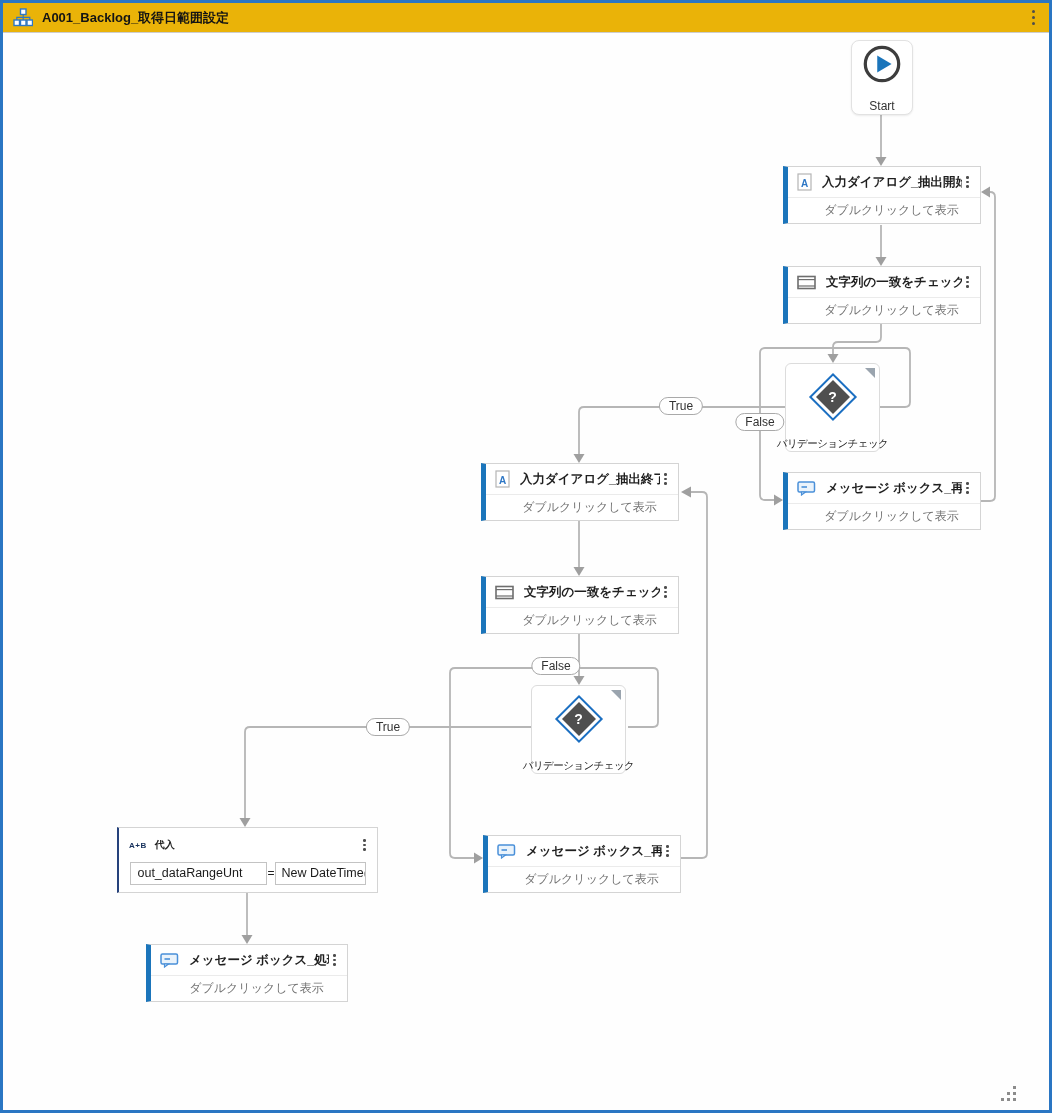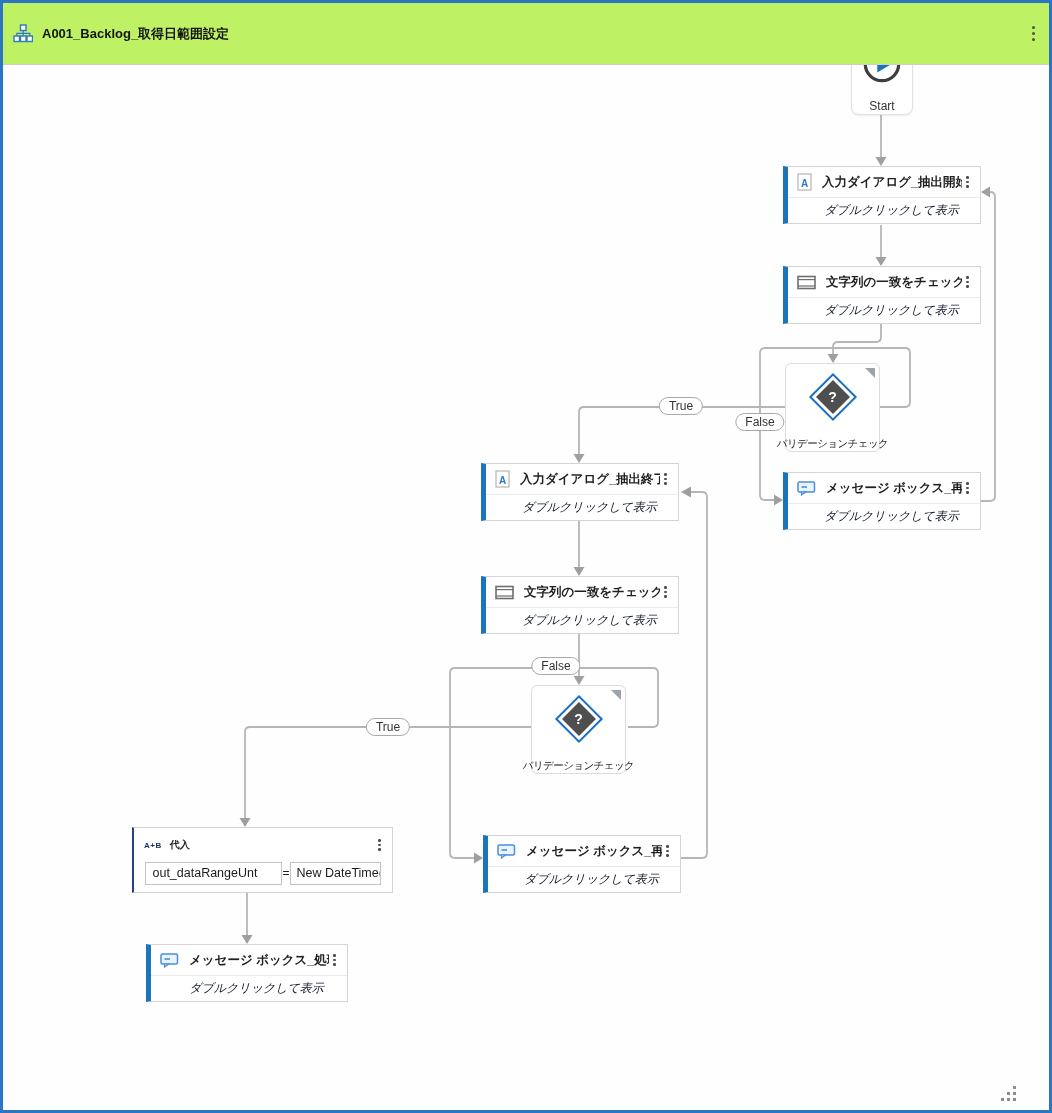--- a/index.html
+++ b/index.html
@@ -4,22 +4,22 @@
 <style>
   html,body{margin:0;padding:0;background:#f3f3f3;}
   .page{
     position:relative;width:1052px;height:1113px;background:#fefefe;overflow:hidden;
     font-family:"Liberation Sans","DejaVu Sans",sans-serif;
   }
   .page-border{position:absolute;inset:0;border:3px solid #2a76c3;z-index:60;pointer-events:none;}
 
   
   .titlebar{
-    position:absolute;left:3px;top:3px;right:3px;height:29px;background:#bef264;
-    border-bottom:1px solid #cdcdcd;display:flex;align-items:center;padding:16px 10px;z-index:40;
+    position:absolute;left:3px;top:3px;right:3px;height:29px;background:#eab308;
+    border-bottom:1px solid #cdcdcd;display:flex;align-items:center;padding:0 10px;z-index:40;
   }
   .titlebar .tb-title{font-size:13px;font-weight:bold;color:#141414;margin-left:9px;}
   .tb-kebab{margin-left:auto;display:flex;flex-direction:column;gap:3px;padding:4px;cursor:pointer;}
   .tb-kebab i{width:3px;height:3px;border-radius:50%;background:#4d4d4d;display:block;}
 
   
   .wires{position:absolute;left:0;top:0;z-index:1;}
 
   
   .start-node{
@@ -31,40 +31,40 @@
 
   
   .activity{
     position:absolute;width:198px;height:58px;background:#fff;box-sizing:border-box;
     border:1px solid #d4d4d4;border-left:5px solid #1b75bb;display:flex;flex-direction:column;z-index:5;
   }
   .a-head{display:flex;align-items:center;height:30px;padding:0 7px 0 9px;border-bottom:1px solid #ebebeb;}
   .a-title{flex:1;font-size:12.5px;font-weight:bold;color:#1f1f1f;white-space:nowrap;overflow:hidden;margin-left:10px;}
   .kebab{display:flex;flex-direction:column;gap:2px;padding:3px 4px;cursor:pointer;}
   .kebab i{width:2.6px;height:2.6px;border-radius:50%;background:#4d4d4d;display:block;}
-  .a-hint{flex:1;display:flex;align-items:center;justify-content:center;font-size:12px;font-style:italic;color:#0f172a;margin-left:15px;}
+  .a-hint{flex:1;display:flex;align-items:center;justify-content:center;font-size:12px;color:#737373;margin-left:15px;}
   .icon{display:flex;align-items:center;}
 
   
   .decision{
     position:absolute;width:95px;height:89px;background:#fff;border:1px solid #dcdcdc;border-radius:6px;
     box-sizing:border-box;display:flex;flex-direction:column;align-items:center;padding-top:7px;z-index:5;
   }
   .corner{position:absolute;top:4px;right:4px;line-height:0;}
   .diamond-wrap{position:relative;width:52px;height:52px;}
   .d-outer{position:absolute;left:9px;top:9px;width:34px;height:34px;transform:rotate(45deg);
     border:2.5px solid #1b6fc2;background:#fff;box-sizing:border-box;}
   .d-inner{position:absolute;left:14px;top:14px;width:24px;height:24px;transform:rotate(45deg);background:#4f4f4f;}
   .d-q{position:absolute;inset:0;display:flex;align-items:center;justify-content:center;
     color:#fff;font-weight:bold;font-size:14px;}
   .d-label{font-size:10.5px;letter-spacing:-0.6px;color:#1c1c1c;white-space:nowrap;margin-top:14px;font-family:Liberation Mono, monospace;}
 
   
   .assign{
-    position:absolute;left:132px;top:827px;width:261px;height:66px;background:#fff;box-sizing:border-box;
+    position:absolute;left:117px;top:827px;width:261px;height:66px;background:#fff;box-sizing:border-box;
     border:1px solid #d4d4d4;border-left:2px solid #26427c;display:flex;flex-direction:column;z-index:5;
   }
   .as-head{display:flex;align-items:center;height:26px;padding:4px 7px 0 10px;}
   .ab-icon{font-size:8px;font-weight:bold;color:#17315c;letter-spacing:0.5px;}
   .as-title{flex:1;font-size:10px;font-weight:bold;color:#1f1f1f;margin-left:8px;}
   .as-body{flex:1;display:flex;align-items:center;justify-content:center;padding-bottom:4px;}
   .expr-box{border:1px solid #c3c3c3;height:23px;box-sizing:border-box;display:flex;align-items:center;
     padding:0 6px;font-size:12.5px;color:#1b1b1b;background:#fff;white-space:nowrap;overflow:hidden;}
   .expr-left{width:137px;}
   .expr-right{width:91px;}

